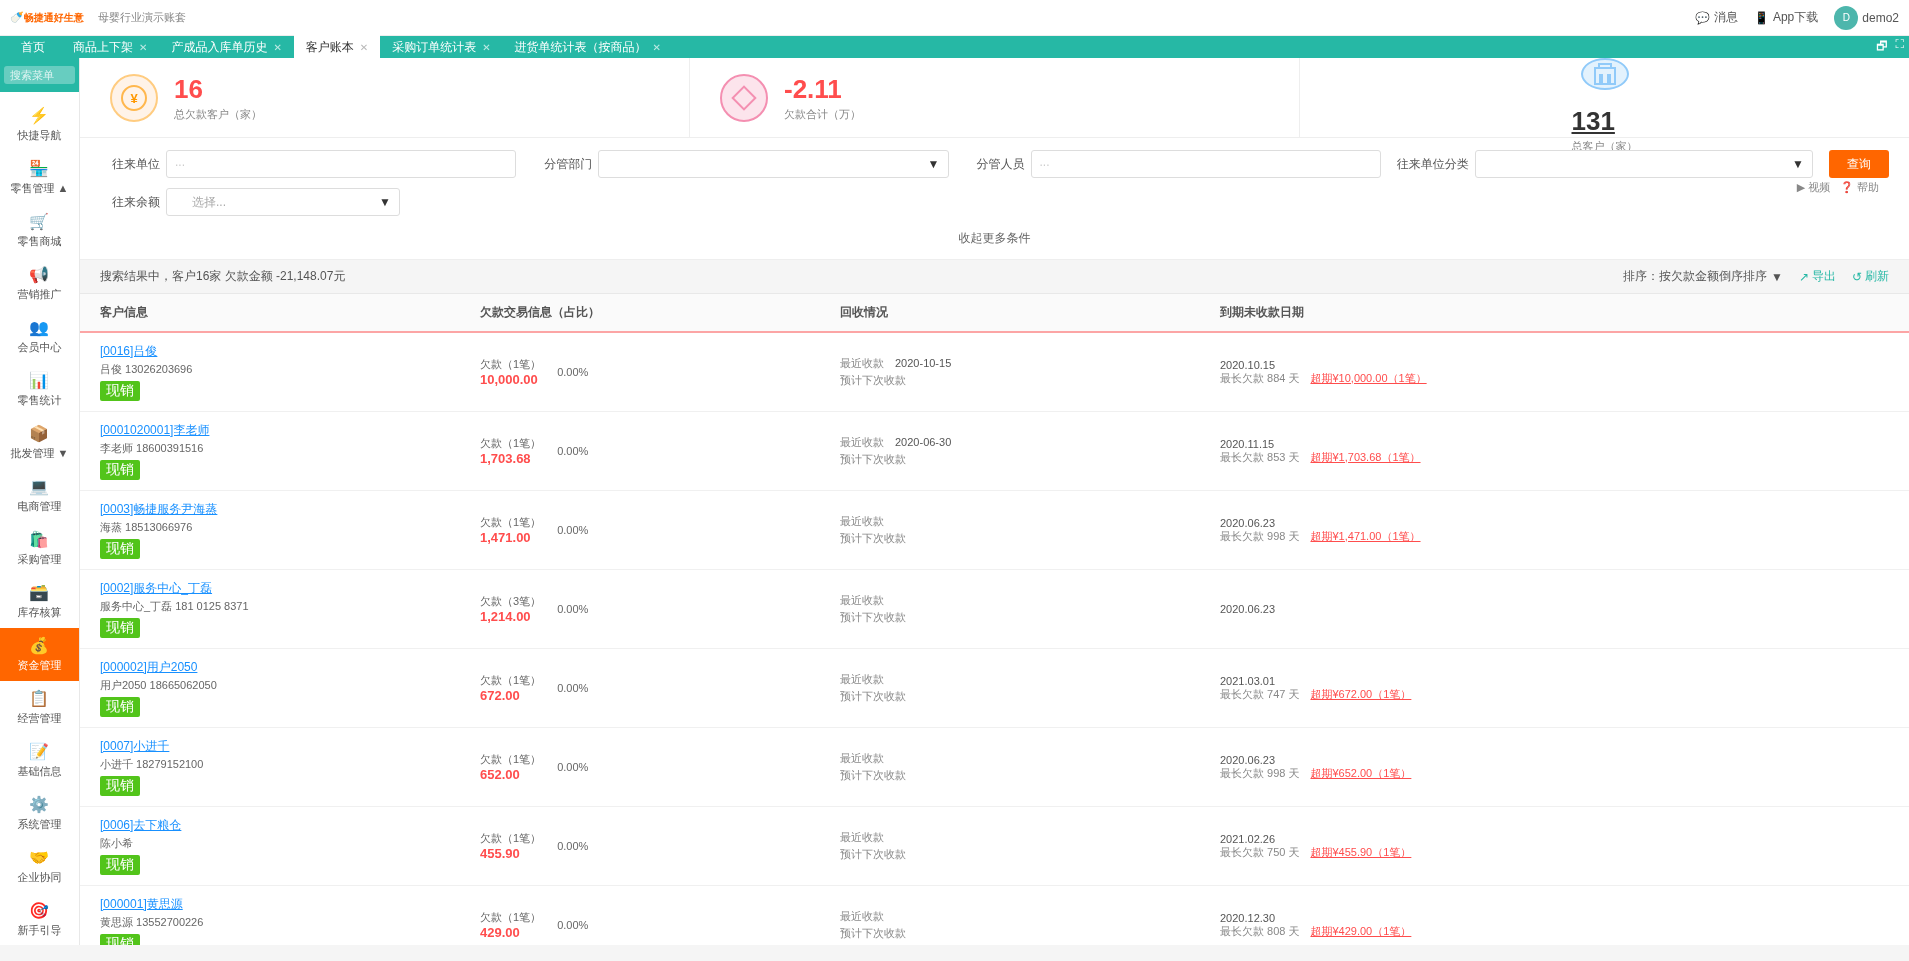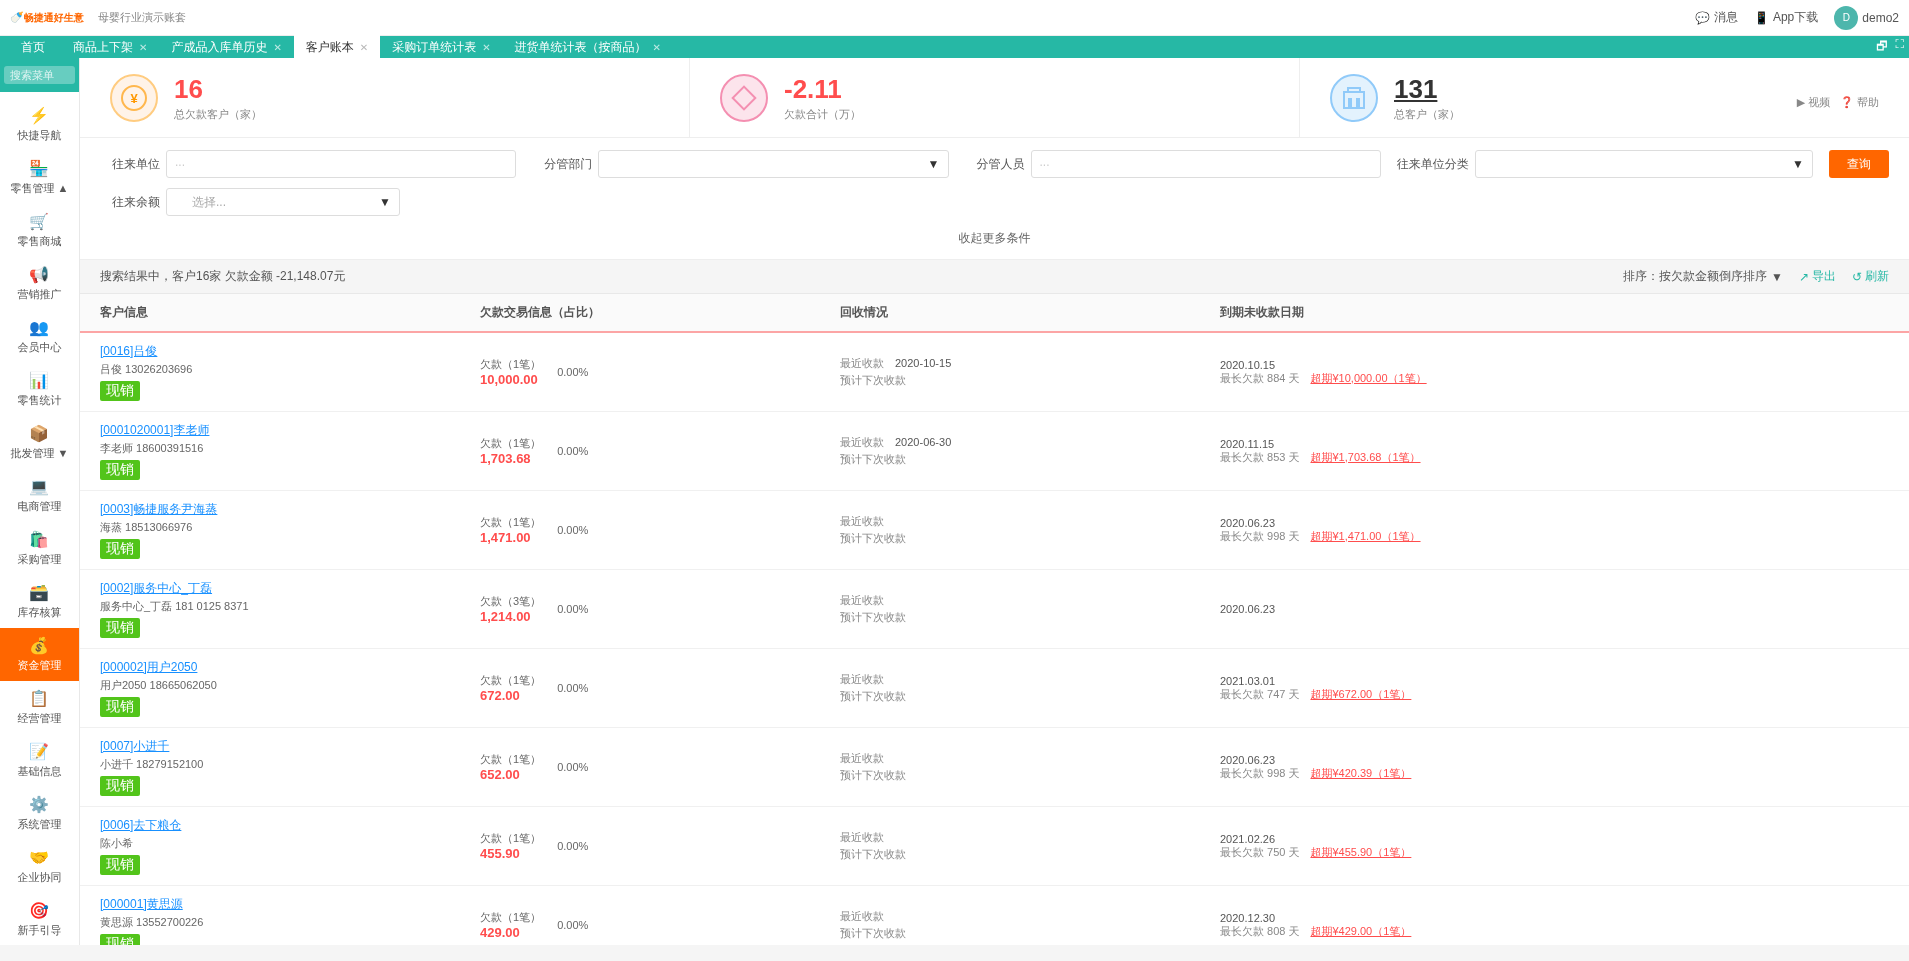--- a/index.html
+++ b/index.html
@@ -236,21 +236,21 @@
         <div class="stat-icon pink">
           <svg width="28" height="28" viewBox="0 0 28 28">
               <rect x="6" y="6" width="16" height="16" fill="none" stroke="#f48fb1" stroke-width="2" transform="rotate(45 14 14)"></rect>
             </svg>
         </div>
         <div class="stat-content">
           <div class="stat-number negative">-2.11</div>
           <div class="stat-label">欠款合计（万）</div>
         </div>
       </div>
-      <div class="stat-item" style="border-right:none;">
+      <div class="stat-item" style="border-right:none;flex-direction:column;">
         <div class="stat-icon blue">
           <svg width="28" height="28" viewBox="0 0 28 28">
               <rect x="4" y="8" width="20" height="16" fill="none" stroke="#90caf9" stroke-width="2"></rect>
               <rect x="8" y="4" width="12" height="4" fill="none" stroke="#90caf9" stroke-width="2"></rect>
               <rect x="8" y="14" width="4" height="10" fill="#90caf9"></rect>
               <rect x="16" y="14" width="4" height="10" fill="#90caf9"></rect>
             </svg>
         </div>
         <div class="stat-content">
           <div class="stat-number dark">131</div>
@@ -461,21 +461,21 @@
             <div class="debt-amount">652.00</div>
           </div>
           <div class="debt-percent">0.00%</div>
         </div>
         <div class="recovery-cell">
           <div><span class="recovery-label">最近收款</span></div>
           <div class="recovery-sub">预计下次收款</div>
         </div>
         <div class="due-cell">
           <div class="due-date">2020.06.23</div>
-          <div class="due-days">最长欠款 998 天　<span class="overdue-text">超期¥420.39（1笔）</span></div>
+          <div class="due-days">最长欠款 998 天　<span class="overdue-text">超期¥652.00（1笔）</span></div>
         </div>
       </div>
 
       <div class="table-row">
         <div>
           <div class="customer-name">[0006]去下粮仓</div>
           <div class="customer-phone">陈小希</div>
           <span class="tag">现销</span>
         </div>
         <div class="debt-cell">

